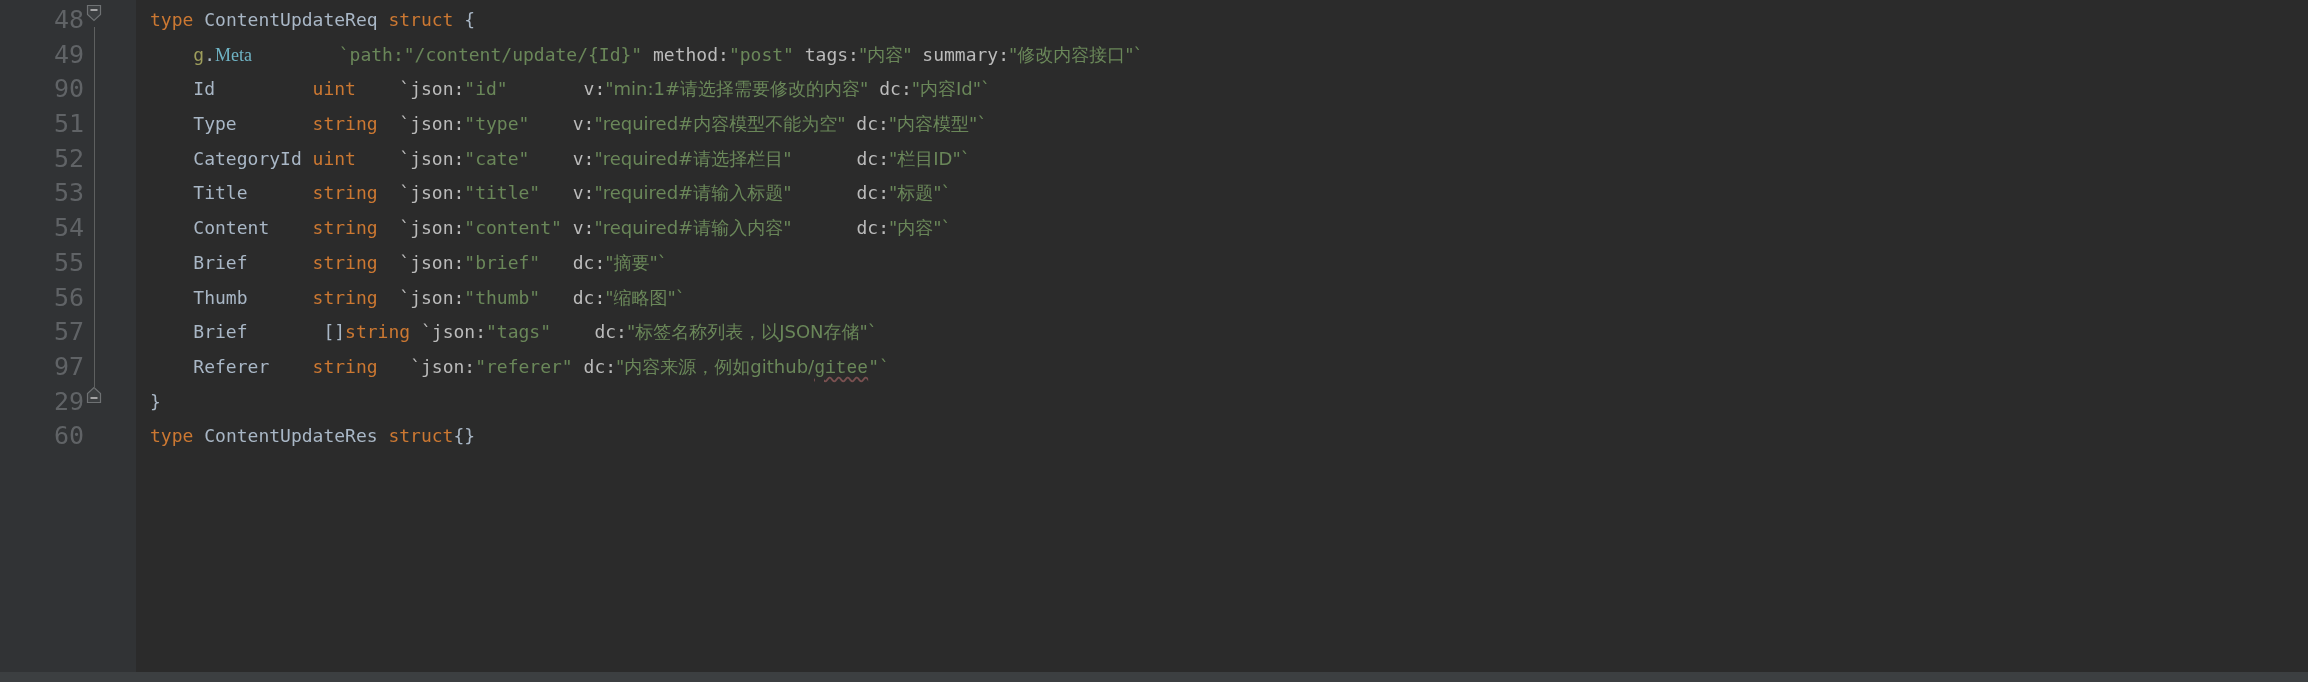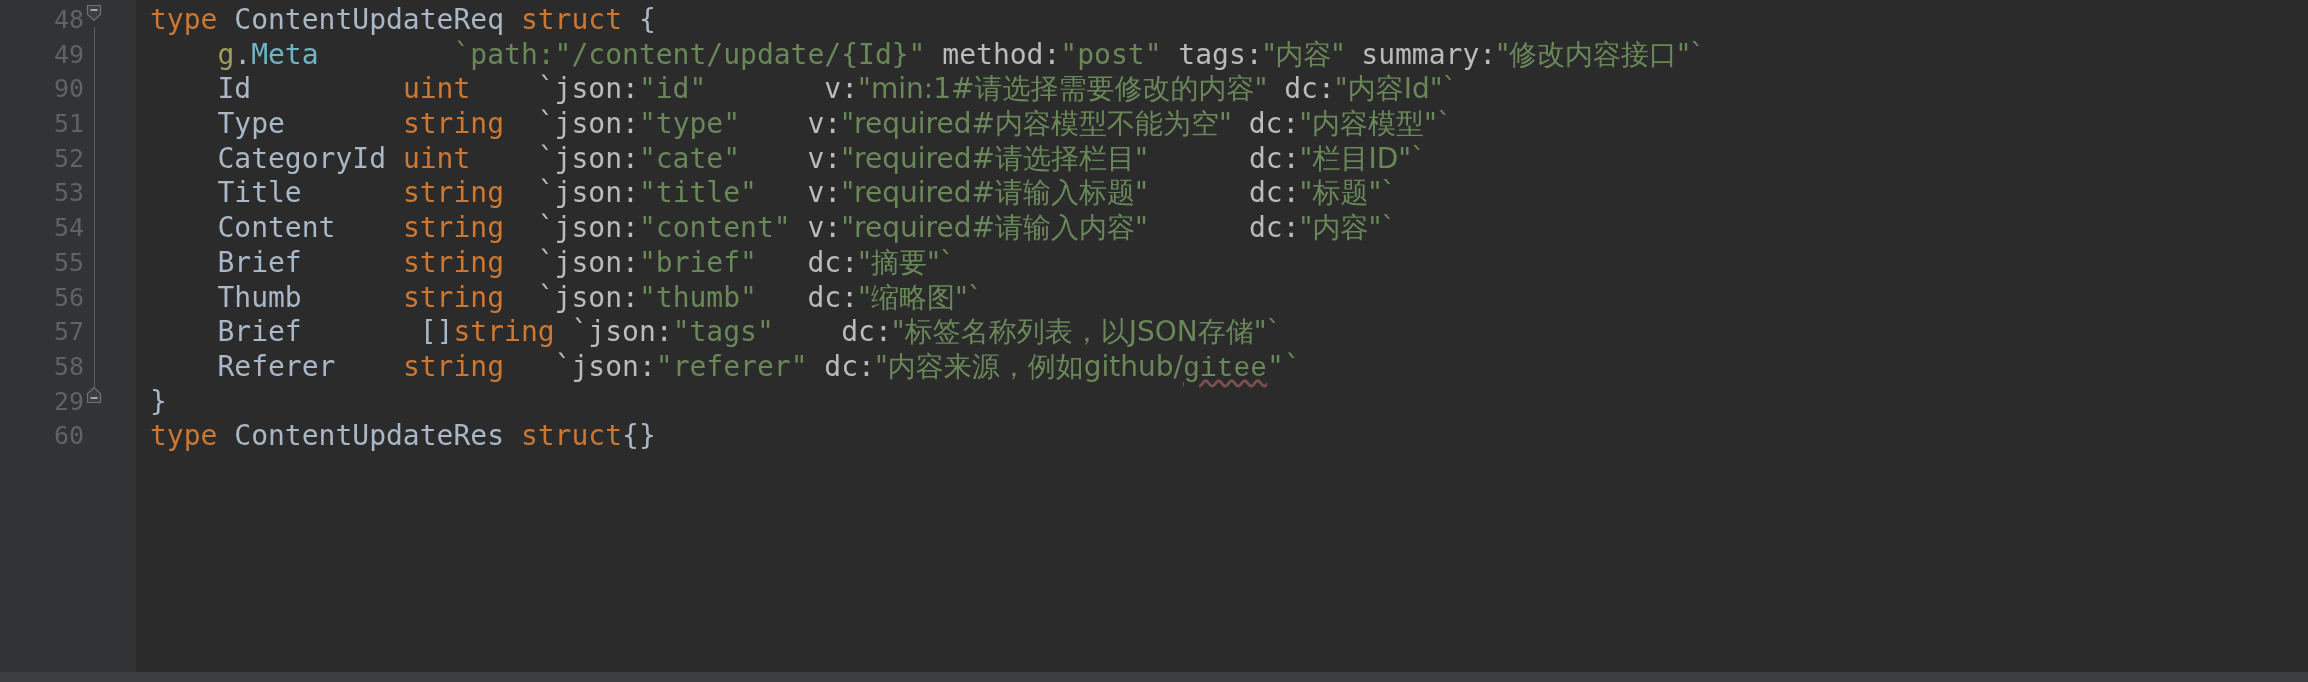--- a/index.html
+++ b/index.html
@@ -75,34 +75,34 @@
     position: relative;
     flex: 1 1 auto;
     background: #2b2b2b;
     padding-top: 3px;
     box-sizing: border-box;
     overflow: hidden;
   }
   .line {
     height: 34.7px;
     line-height: 34.7px;
-    font-size: 28px;
+    font-size: 18px;
     white-space: pre;
     color: #a9b7c6;
     padding-left: 12px;
     font-family: "DejaVu Sans Mono", "Liberation Mono", monospace;
   }
   
   .kw       { color: #cc7832; }
   .id       { color: #a9b7c6; }
   .punct    { color: #a9b7c6; }
   .str      { color: #6a8759; }
   .tagkey   { color: #bbbbbb; }
   .meta-pkg { color: #9e9e5c; }
-  .meta-nm  { color: #6fb3c4; }
+  .meta-nm  { color: #6fb3c4; font-family: Liberation Serif, serif; }
   .cjk      { font-family: "DejaVu Sans", "Liberation Sans", sans-serif; }
   .typo {
     text-decoration: underline;
     text-decoration-style: wavy;
     text-decoration-color: #7a5050;
     text-underline-offset: 3px;
     font-family: Liberation Mono, monospace;
   }
   
   .bottom-strip {
@@ -149,21 +149,21 @@
         <div class="gutter-row">
           <span class="lineno">55</span>
         </div>
         <div class="gutter-row">
           <span class="lineno">56</span>
         </div>
         <div class="gutter-row">
           <span class="lineno">57</span>
         </div>
         <div class="gutter-row">
-          <span class="lineno">58</span>
+          <span class="lineno">97</span>
         </div>
         <div class="gutter-row">
           <span class="lineno">29</span>
           <span class="fold">
             <svg width="20" height="20" viewBox="0 0 20 20">
               <path d="M3.5 17.5 h13 v-9 l-6.5 -6 l-6.5 6 z" fill="#3c3f41" stroke="#6e7173" stroke-width="1.2"></path>
               <line x1="6.5" y1="13" x2="13.5" y2="13" stroke="#c0c0c0" stroke-width="1.6"></line>
             </svg>
           </span>
         </div>

